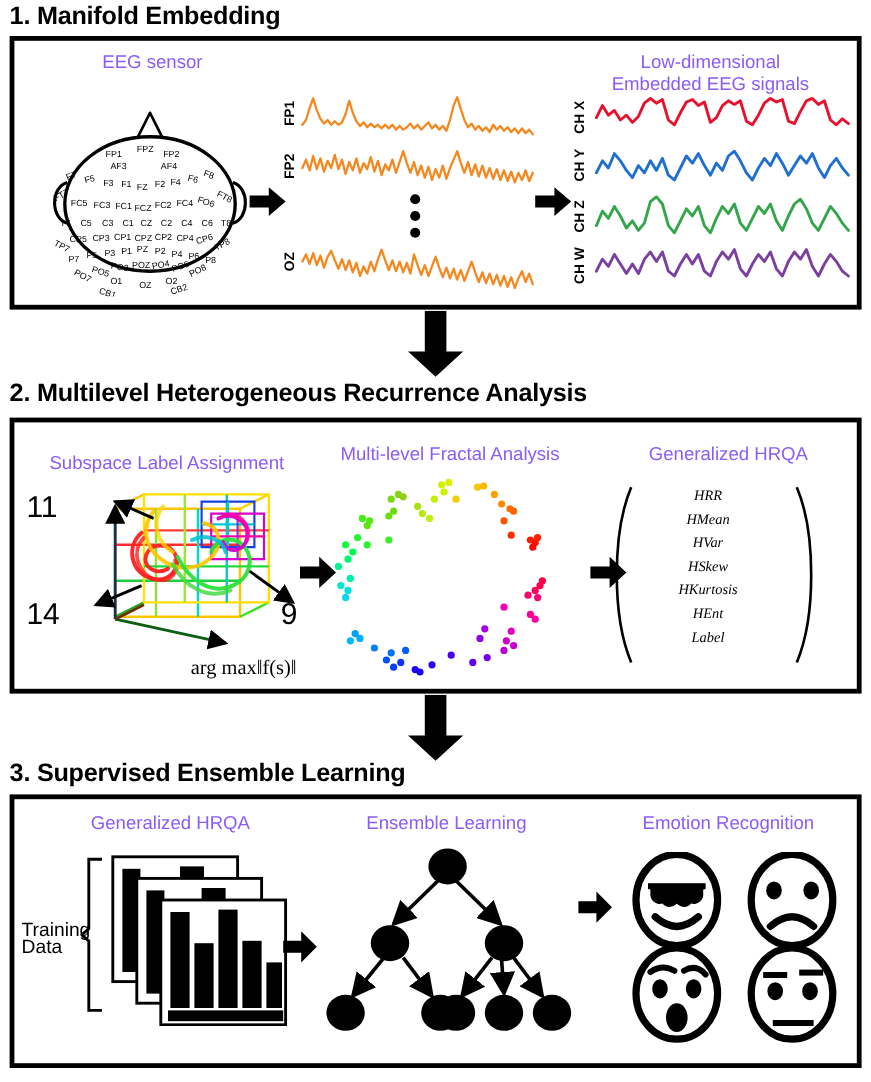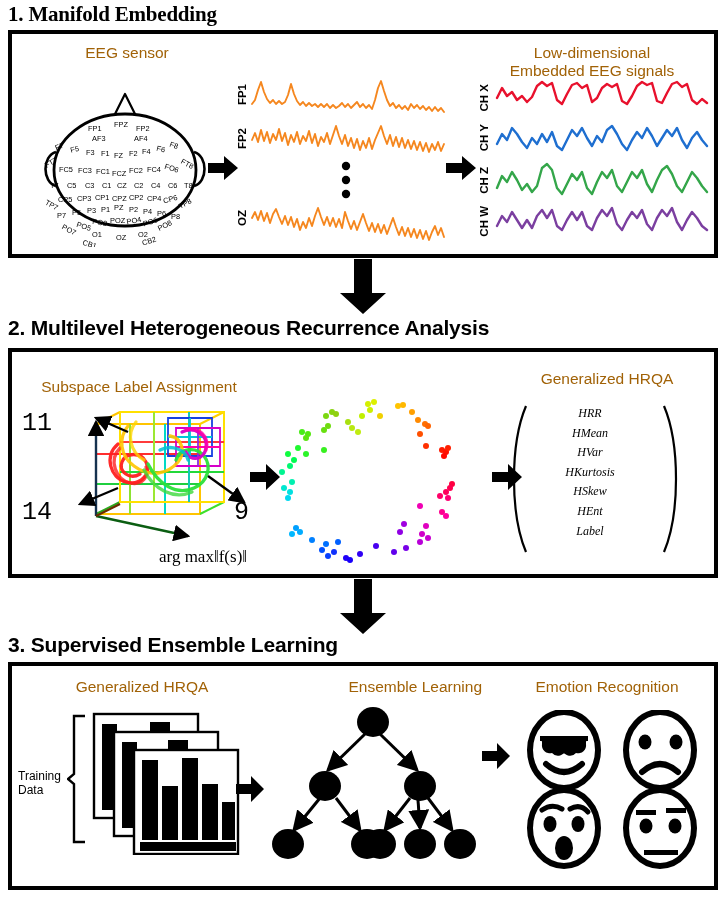--- a/index.html
+++ b/index.html
@@ -16,41 +16,41 @@
   .stage { position: relative; width: 726px; height: 902px; }
 
   .section-title {
     position: absolute;
     font-weight: bold;
     font-size: 21px;
     letter-spacing: -0.2px;
     white-space: nowrap;
     color: #000;
   }
-  #title-1 { left: 8px;  top: 2px; font-family: Liberation Serif, serif; }
+  #title-1 { left: 8px;  top: 2px; }
   #title-2 { left: 8px;  top: 316px; }
   #title-3 { left: 8px;  top: 633px; }
 
   .panel {
     position: absolute;
     border: 4px solid #000;
     background: #fff;
     box-sizing: border-box;
   }
   #panel-1 { left: 8px;  top: 30px;  width: 710px; height: 228px; }
   #panel-2 { left: 8px;  top: 348px; width: 710px; height: 230px; }
   #panel-3 { left: 8px;  top: 662px; width: 710px; height: 228px; }
 
   .col-head {
     position: absolute;
     text-align: center;
     font-size: 15.5px;
     line-height: 18px;
     white-space: nowrap;
-    color: #a16207;
+    color: #8b5cf6;
   }
 
   
   .flow-arrow { position: absolute; }
 
   
   .inline-arrow { position: absolute; }
 
   .vert-label {
     position: absolute;
@@ -72,26 +72,26 @@
     font-family: "Liberation Serif", serif;
     font-style: italic;
     font-size: 12px;
     text-align: center;
     line-height: 19.6px;
     white-space: nowrap;
   }
   .cube-num {
     position: absolute;
     font-size: 25px;
-    font-family: Liberation Mono, monospace;
+    font-family: Liberation Sans, sans-serif;
     white-space: nowrap;
   }
   .training-label {
     position: absolute;
-    font-size: 12px;
+    font-size: 16px;
     line-height: 14px;
     white-space: nowrap;
   }
   svg { display: block; }
   .elabel { font-size: 7.4px; font-family: "Liberation Sans", sans-serif; fill:#000; }
 </style>
 </head>
 <body>
 
 <div class="stage">
@@ -233,20 +233,21 @@
   </svg>
 
   <div class="section-title" id="title-2">2. Multilevel Heterogeneous Recurrence Analysis</div>
 
   <div class="panel" id="panel-2">
 
     <div class="col-head" style="left:12px; top:8px; width:230px;">
       <br>
       <span>Subspace Label Assignment</span>
     </div>
+    <div class="col-head" style="left:248px; top:18px; width:230px;">Multi-level Fractal Analysis</div>
     <div class="col-head" style="left:490px; top:18px; width:210px;">Generalized HRQA</div>
 
     <div class="cube-num" style="left:10px; top:57px;">11</div>
     <div class="cube-num" style="left:10px; top:146px;">14</div>
     <div class="cube-num" style="left:222px; top:146px;">9</div>
 
     <svg width="190" height="140" style="position:absolute; left:48px; top:52px;" viewBox="0 0 190 140">
       <defs>
         <marker id="ahead" markerWidth="7" markerHeight="7" refX="6" refY="3.5" orient="auto">
           <path d="M0 0 L7 3.5 L0 7 Z" fill="#000"></path>
@@ -390,37 +391,37 @@
     </svg>
 
     <svg width="230" height="158" style="position:absolute; left:462px; top:48px;" viewBox="0 0 230 158">
       <path d="M52 6 C36 44 36 114 52 152" fill="none" stroke="#000" stroke-width="2.2"></path>
       <path d="M190 6 C206 44 206 114 190 152" fill="none" stroke="#000" stroke-width="2.2"></path>
     </svg>
     <div style="position:absolute; left:476px; top:52px; width:204px;">
       <div class="hrqa-item">HRR</div>
       <div class="hrqa-item">HMean</div>
       <div class="hrqa-item">HVar</div>
+      <div class="hrqa-item">HSkew</div>
       <div class="hrqa-item">HKurtosis</div>
-      <div class="hrqa-item">HSkew</div>
       <div class="hrqa-item">HEnt</div>
       <div class="hrqa-item">Label</div>
     </div>
   </div>
 
   <svg class="flow-arrow" style="left:338px; top:579px;" width="50" height="56" viewBox="0 0 50 56">
     <path d="M16 0 L34 0 L34 34 L48 34 L25 55 L2 34 L16 34 Z" fill="#000"></path>
   </svg>
 
   <div class="section-title" id="title-3">3. Supervised Ensemble Learning</div>
 
   <div class="panel" id="panel-3">
 
     <div class="col-head" style="left:20px; top:12px; width:220px;">Generalized HRQA</div>
-    <div class="col-head" style="left:250px; top:12px; width:220px;text-align:right;">Ensemble Learning</div>
+    <div class="col-head" style="left:250px; top:12px; width:220px;">Ensemble Learning</div>
     <div class="col-head" style="left:490px; top:12px; width:210px;">Emotion Recognition</div>
 
     <svg width="22" height="130" style="position:absolute; left:55px; top:48px;" viewBox="0 0 22 130">
       <path d="M18 2 L7 2 L7 60 L1 65 L7 70 L7 128 L18 128" fill="none" stroke="#000" stroke-width="2.4"></path>
     </svg>
     <div class="training-label" style="left:6px; top:103px;">
       <span>Training</span><br>
       <span>Data</span>
     </div>
 

